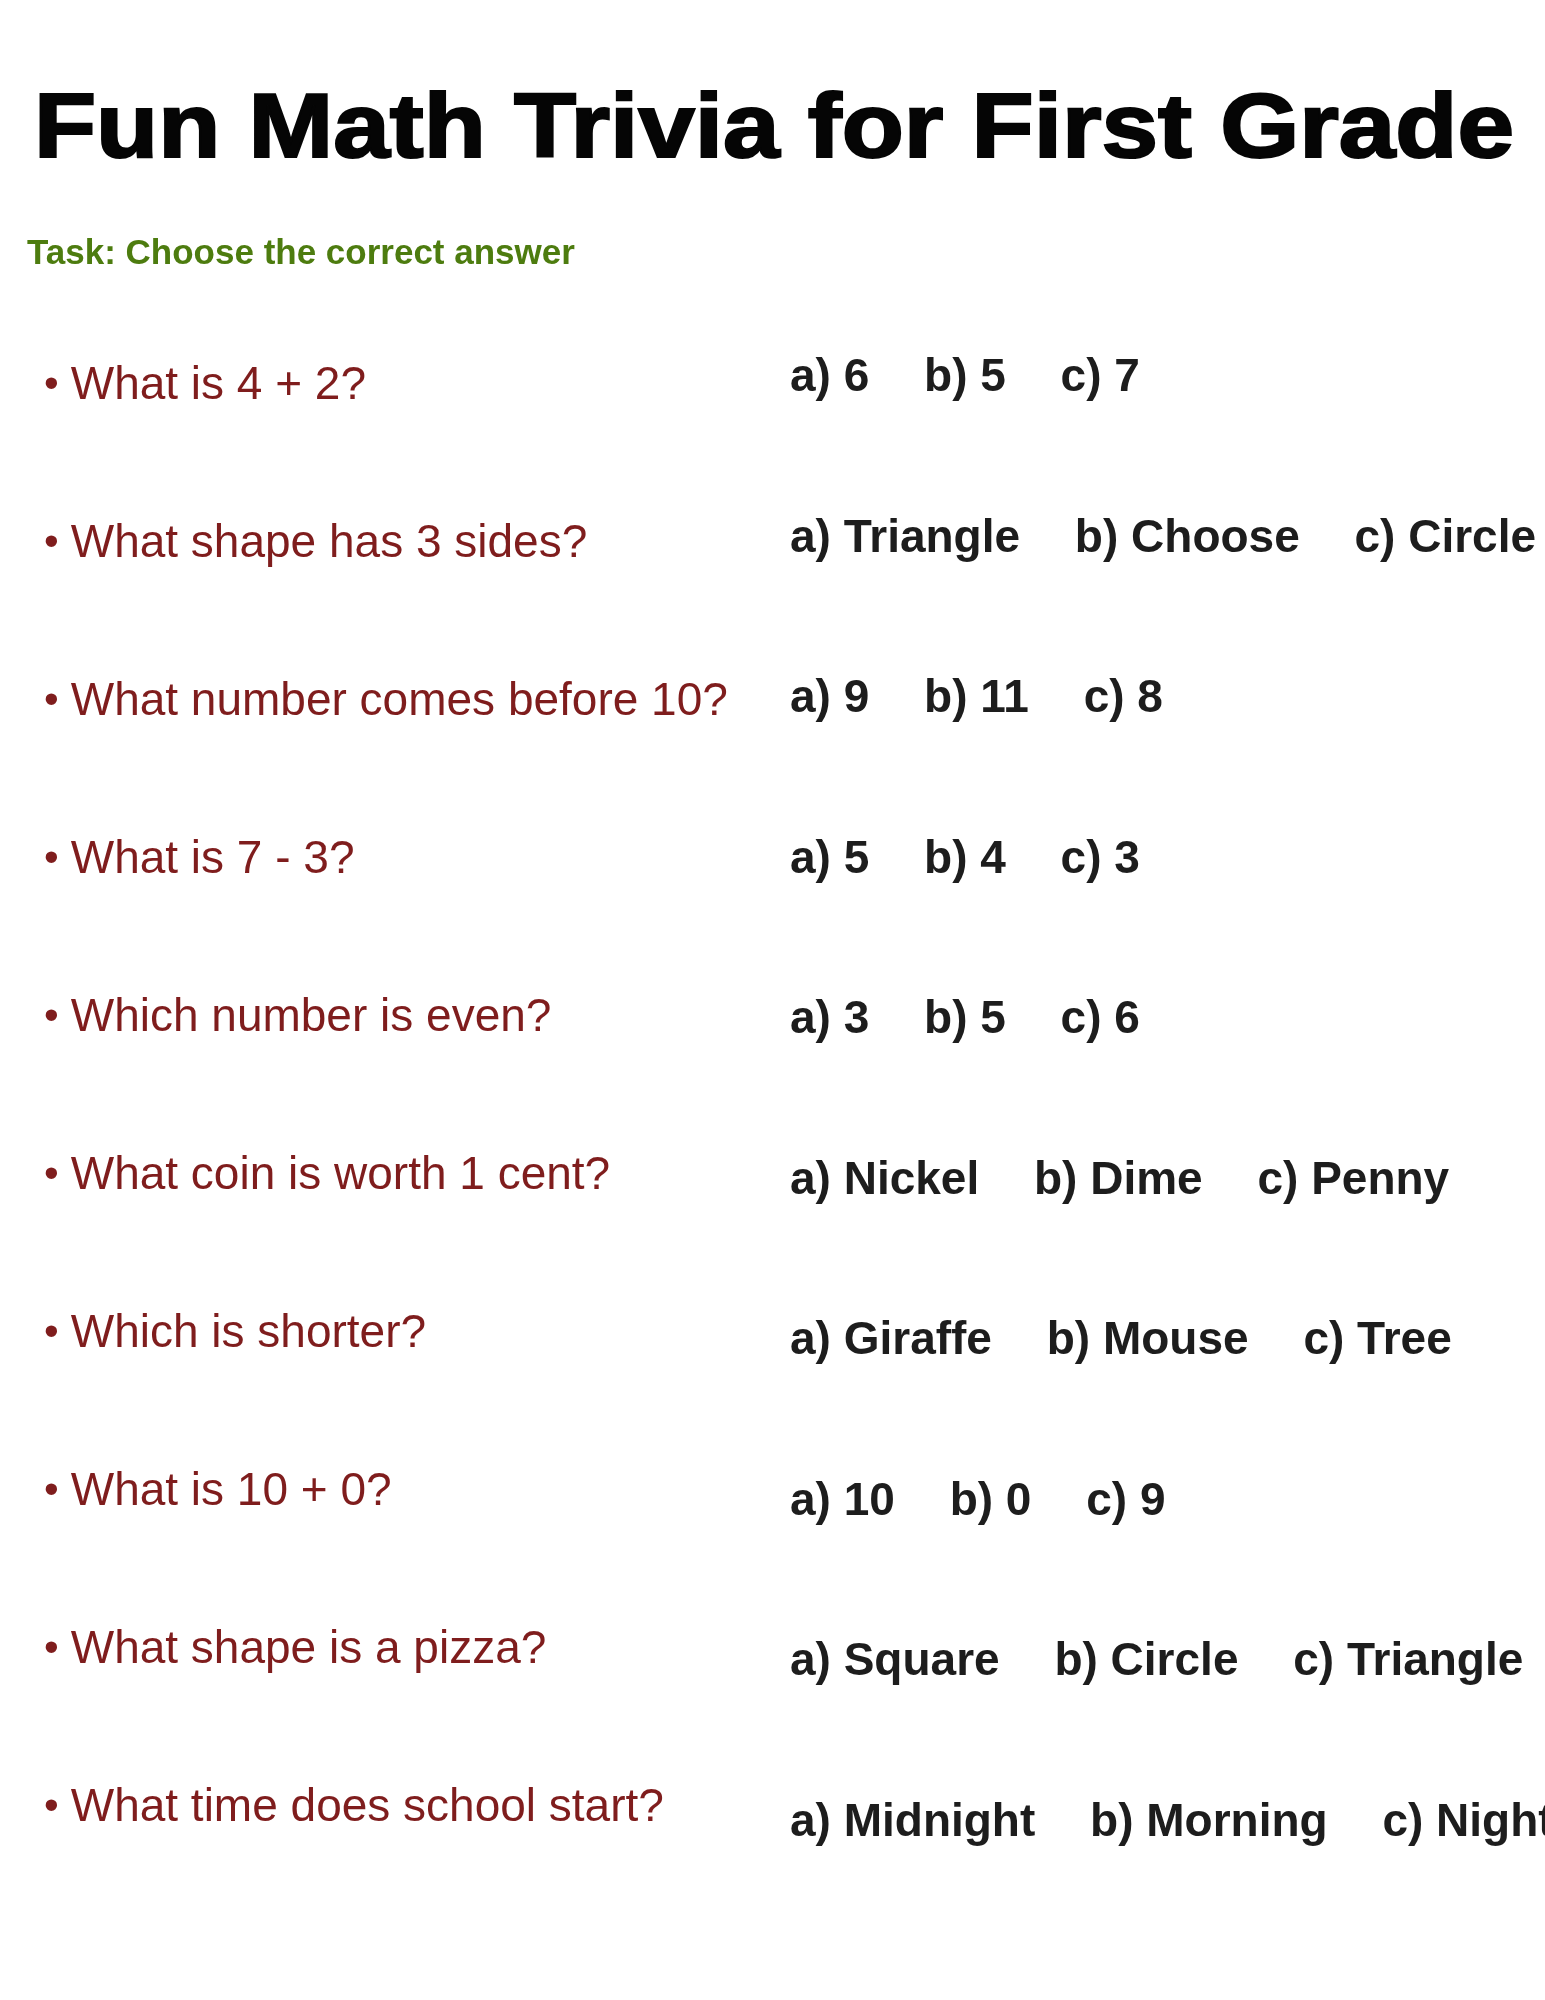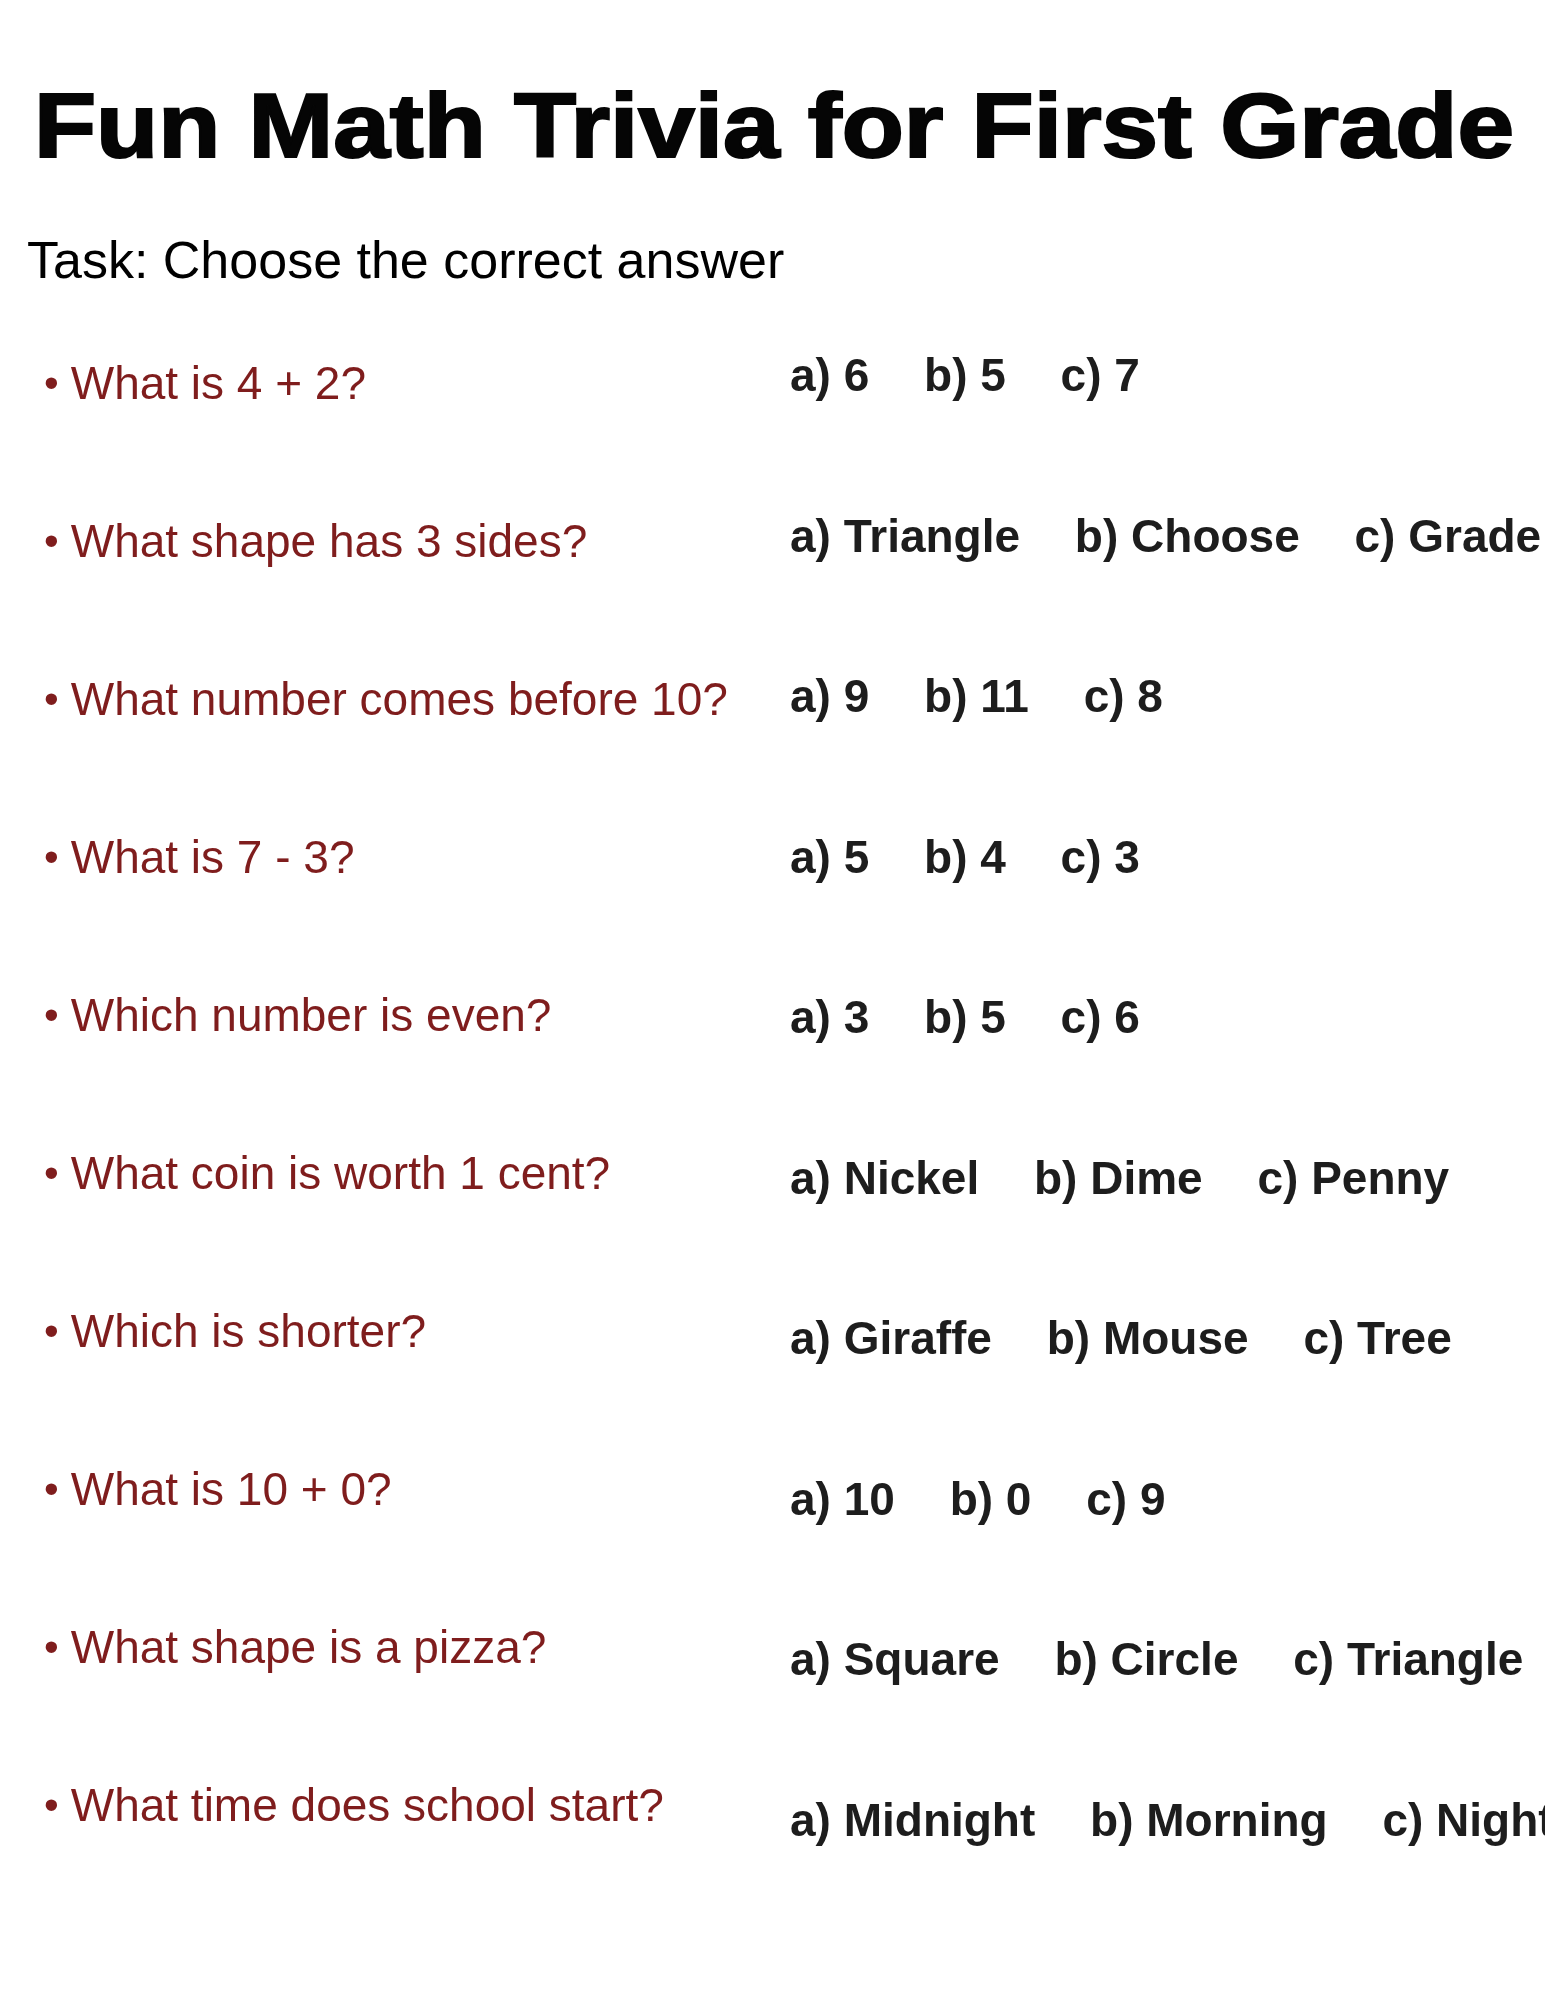--- a/index.html
+++ b/index.html
@@ -31,24 +31,24 @@
     font-weight: bold;
     font-size: 90px;
     fill: #050505;
     stroke: #050505;
     stroke-width: 2.2px;
   }
   .task {
     position: absolute;
     left: 27px;
     top: 190px;
-    font-size: 52px;
+    font-size: 35px;
     line-height: 1;
-    font-weight: 400;
-    color: #000000;
+    font-weight: 700;
+    color: #4d7c0f;
     white-space: nowrap;
   }
   .q-row {
     position: absolute;
     left: 44px;
     top: calc(316px + var(--i) * 158px);
     font-size: 46px;
     line-height: 1;
     white-space: nowrap;
     color: #7f1d1d;
@@ -93,21 +93,21 @@
     <span class="opt">b) 5</span>
     <span class="opt">c) 7</span>
   </div>
 
   <div class="q-row" style="--i: 1;">
     <span class="bullet">•</span><span class="q-text">What shape has 3 sides?</span>
   </div>
   <div class="a-row" style="--i: 1;">
     <span class="opt">a) Triangle</span>
     <span class="opt">b) Choose</span>
-    <span class="opt">c) Grade</span>
+    <span class="opt">c) Circle</span>
   </div>
 
   <div class="q-row" style="--i: 2;">
     <span class="bullet">•</span><span class="q-text">What number comes before 10?</span>
   </div>
   <div class="a-row" style="--i: 2;">
     <span class="opt">a) 9</span>
     <span class="opt">b) 11</span>
     <span class="opt">c) 8</span>
   </div>

